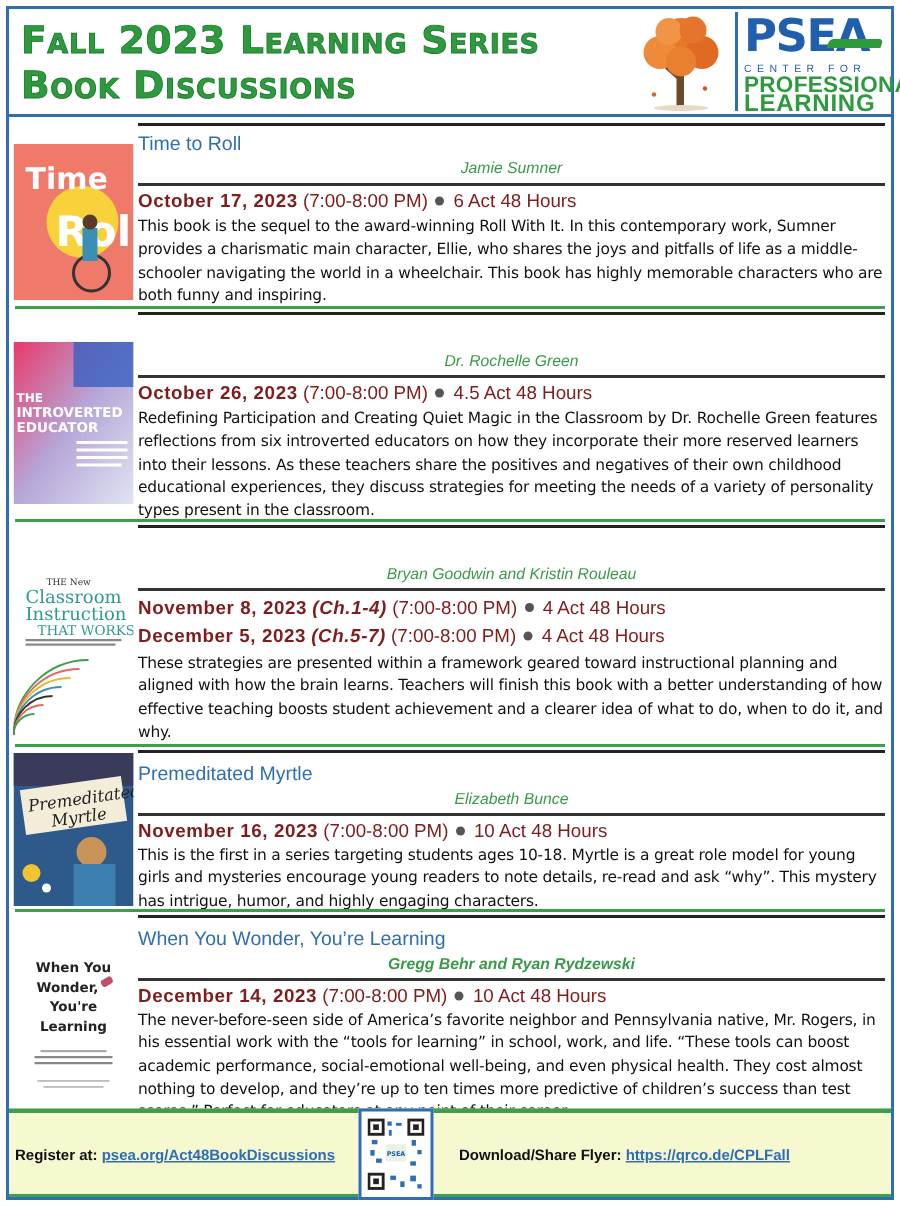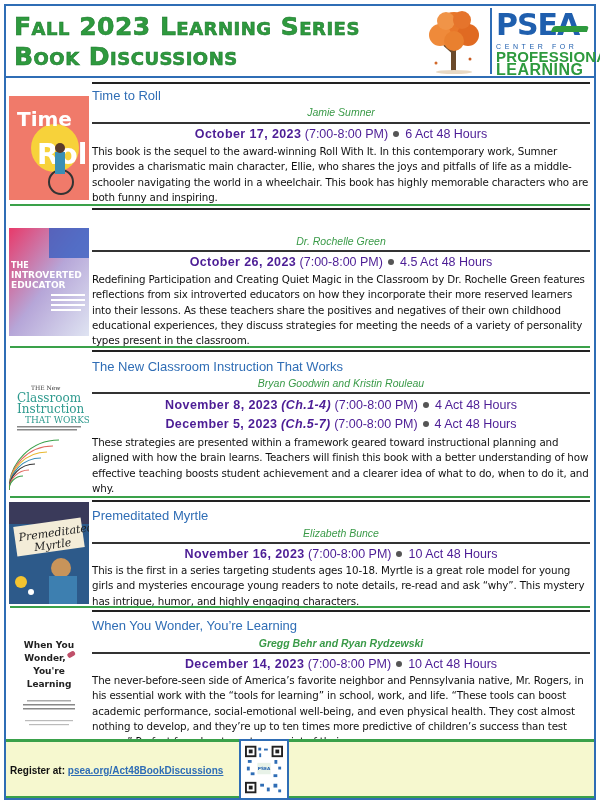--- a/index.html
+++ b/index.html
@@ -21,21 +21,21 @@
   .logo-learn { font-size: 16px; font-weight: bold; color: #2e9a3e; line-height: 15px; letter-spacing: 0.5px; }
 
   
   .section { position: absolute; left: 0; width: 588px; }
   .sec-topline { position: absolute; left: 86px; right: 4px; top: 0; height: 2px; background: #222; }
   .sec-greenline { position: absolute; left: 4px; right: 4px; height: 2px; background: #3aa14a; }
   .cover { position: absolute; left: 3px; width: 80px; }
   .title { position: absolute; left: 86px; right: 4px; text-align: left; color: #2f6db5; font-size: 13px; }
   .author { position: absolute; left: 86px; right: 4px; text-align: center; color: #3a9a48; font-size: 10.5px; font-style: italic; }
   .author-rule { position: absolute; left: 86px; right: 4px; height: 1.5px; background: #333; }
-  .date-line { position: absolute; left: 86px; right: 4px; text-align: center; font-size: 12.5px; color: #4c1d95; white-space: nowrap; }
+  .date-line { position: absolute; left: 86px; right: 4px; text-align: left; font-size: 12.5px; color: #7f1d1d; white-space: nowrap; }
   .date-line b { font-weight: bold; letter-spacing: 0.4px; }
   .bullet { display: inline-block; width: 6px; height: 6px; background: #555; border-radius: 50%; margin: 0 6px 1px 5px; vertical-align: middle; }
   .desc { position: absolute; left: 86px; right: 2px; font-family: "DejaVu Sans", sans-serif; font-size: 10.3px; line-height: 15.3px; color: #111; letter-spacing: -0.15px; }
 
   
   .footer { position: absolute; left: 0; top: 733px; width: 588px; height: 59px; background: #f6f8cf; border-top: 3px solid #3aa14a; border-bottom: 2px solid #3aa14a; padding-left: 36px; }
   .reg { position: absolute; left: 4px; top: 23px; font-size: 10px; font-weight: bold; color: #111; }
   .reg a, .dl a { color: #2f6db5; text-decoration: underline; font-weight: bold; }
   .qr { position: absolute; left: 233px; top: -3px; width: 50px; height: 61px; background: #fff; border: 2px solid #2f6db5; padding: 4px; }
   .dl { position: absolute; left: 300px; top: 23px; font-size: 10px; font-weight: bold; color: #111; }
@@ -137,21 +137,20 @@
       <g fill="none" stroke-width="1.2">
         <path d="M0 110 A50 50 0 0 1 50 60" stroke="#3aa14a"></path>
         <path d="M0 110 A44 44 0 0 1 44 66" stroke="#e06a60"></path>
         <path d="M0 110 A38 38 0 0 1 38 72" stroke="#e8b830"></path>
         <path d="M0 110 A32 32 0 0 1 32 78" stroke="#3a8fb5"></path>
         <path d="M0 110 A26 26 0 0 1 26 84" stroke="#333"></path>
         <path d="M0 110 A20 20 0 0 1 20 90" stroke="#e06a60"></path>
         <path d="M0 110 A14 14 0 0 1 14 96" stroke="#3aa14a"></path>
       </g>
     </svg>
-    <div class="title" style="top:9px;">The New Classroom Instruction That Works</div>
     <div class="author" style="top:27px;">Bryan Goodwin and Kristin Rouleau</div>
     <div class="author-rule" style="top:42px;"></div>
     <div class="date-line" style="top:48px;">
       <b>November 8, 2023</b>
       <b><i>(Ch.1-4)</i></b>
       <span>(7:00-8:00 PM)</span><span class="bullet"></span><span>4 Act 48 Hours</span>
     </div>
     <div class="date-line" style="top:67px;">
       <b>December 5, 2023</b>
       <b><i>(Ch.5-7)</i></b>
@@ -234,14 +233,18 @@
           <rect x="35" y="22" width="3" height="3"></rect>
           <rect x="30" y="30" width="4" height="3"></rect>
         <rect x="16" y="40" width="4" height="3"></rect>
           <rect x="23" y="44" width="3" height="4"></rect>
           <rect x="30" y="40" width="4" height="4"></rect>
           <rect x="35" y="46" width="3" height="3"></rect>
       </g>
       <rect x="13" y="18" width="14" height="12" fill="#e8f2e8"></rect>
       <text x="20" y="26" text-anchor="middle" font-size="4.5" font-weight="bold" fill="#1f5fae" font-family="DejaVu Sans">PSEA</text>
     </svg>
+    <div class="dl">
+      <span>Download/Share Flyer:</span>
+      <a>https://qrco.de/CPLFall</a>
+    </div>
   </div>
 </div>
 
 </body></html>

